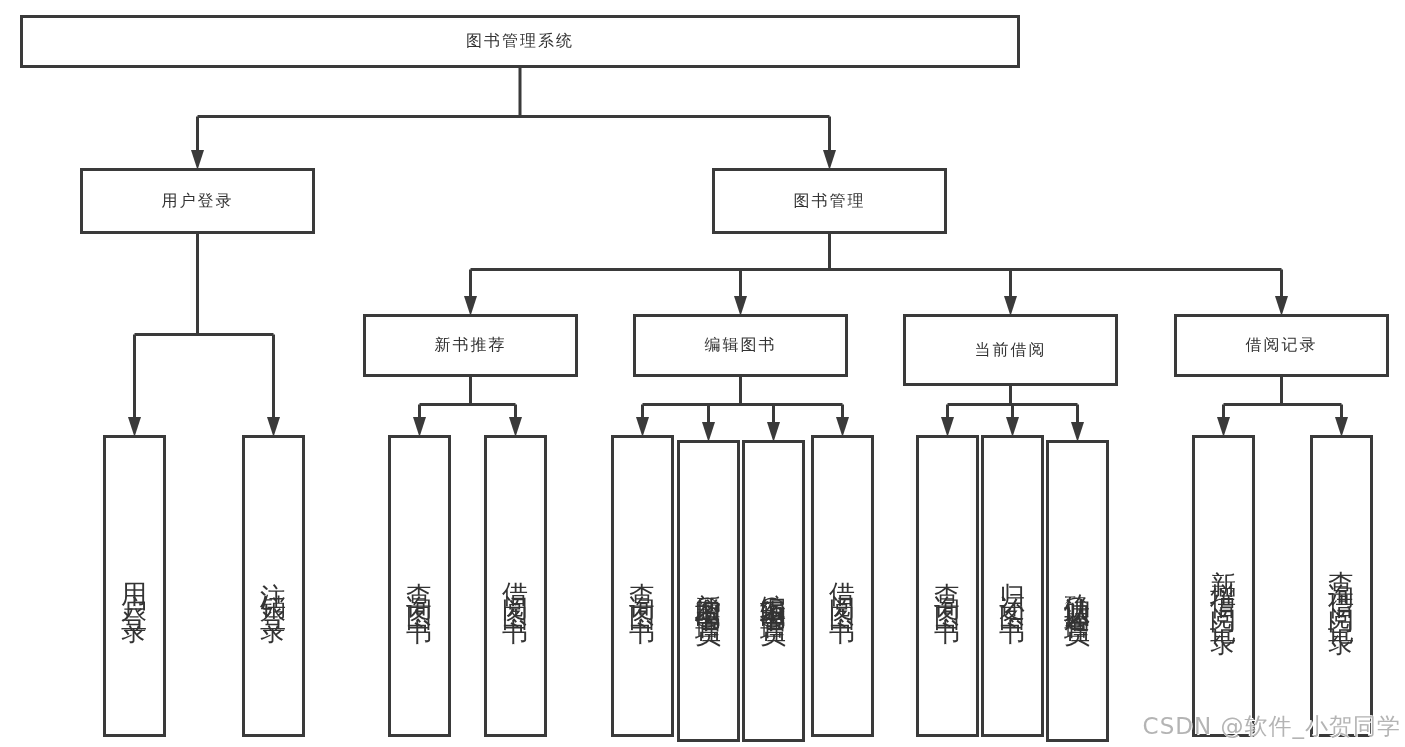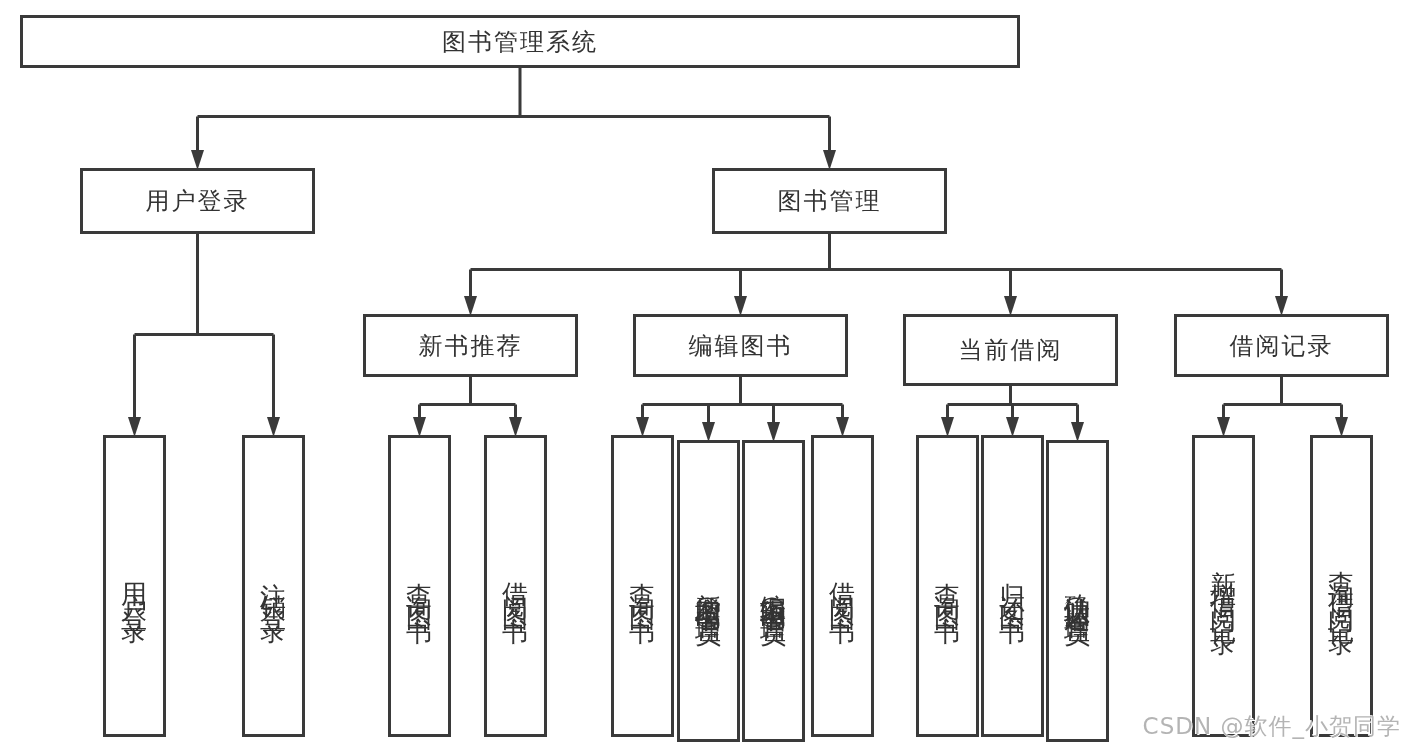--- a/index.html
+++ b/index.html
@@ -22,21 +22,21 @@
   .conn-arrow{fill:var(--line);stroke:none;}
   .node{
     position:absolute;
     box-sizing:border-box;
     background:var(--box-fill);
     border:3px solid var(--box-border);
     color:var(--text);
     display:flex;align-items:center;justify-content:center;
     z-index:2;
   }
-  .hbox{font-size:24px;letter-spacing:2px;white-space:nowrap;}
+  .hbox{font-size:16px;letter-spacing:2px;white-space:nowrap;}
   .vbox{
     font-size:26px;
   }
   .vbox span{
     writing-mode:vertical-rl;
     text-orientation:mixed;
     letter-spacing:12px;
     line-height:1;
   }
   .vbox.tight span{letter-spacing:4px;}

